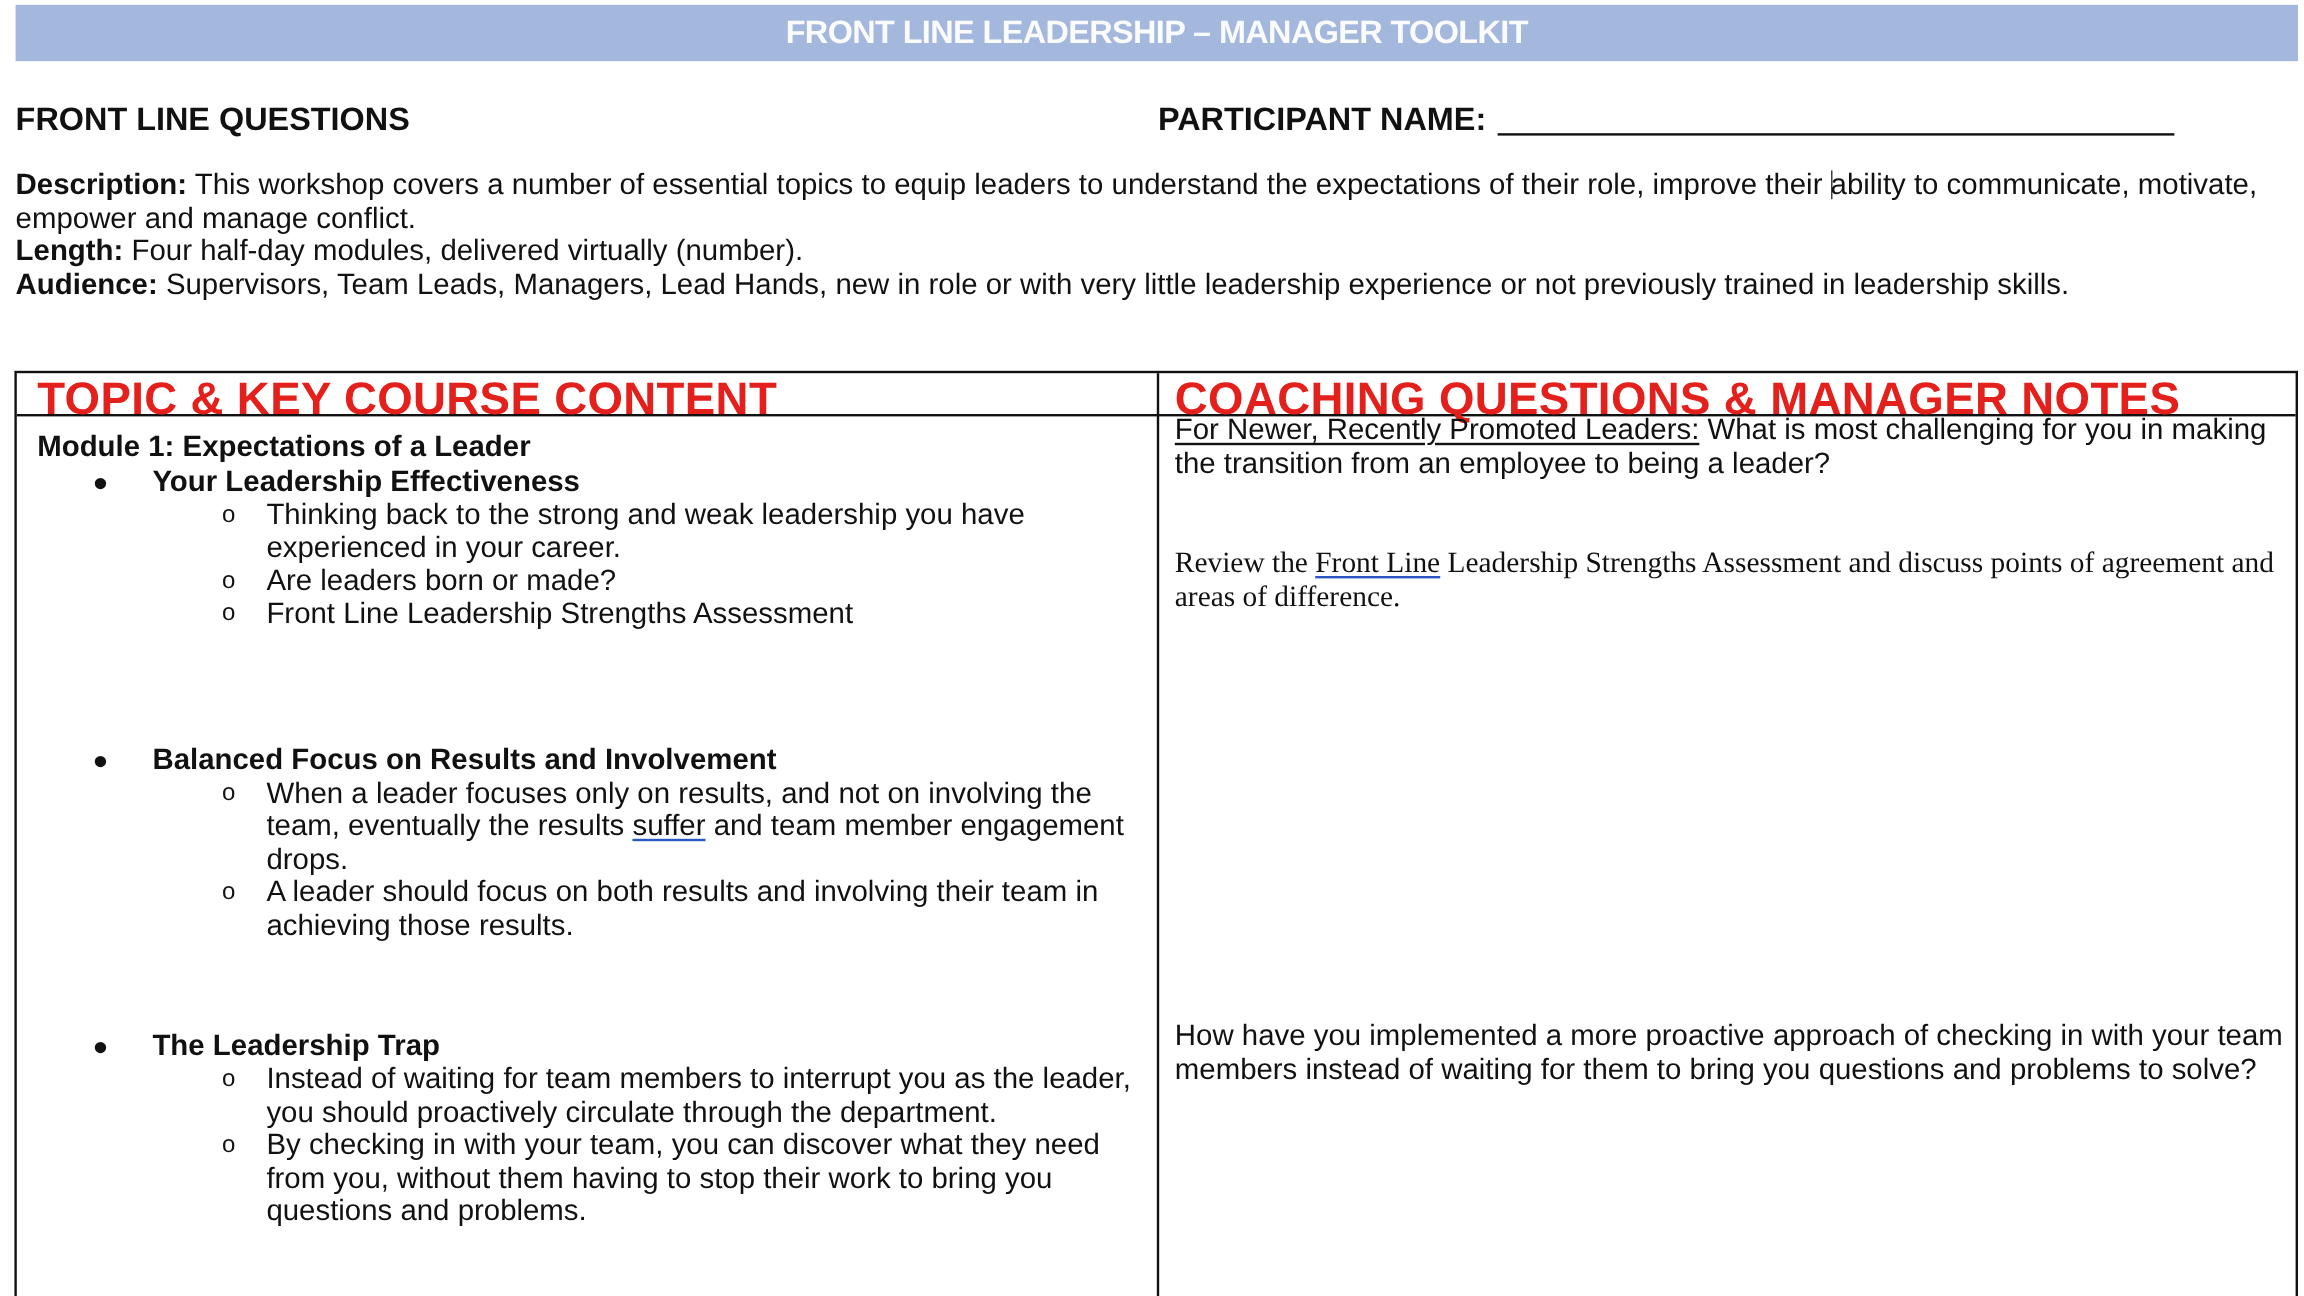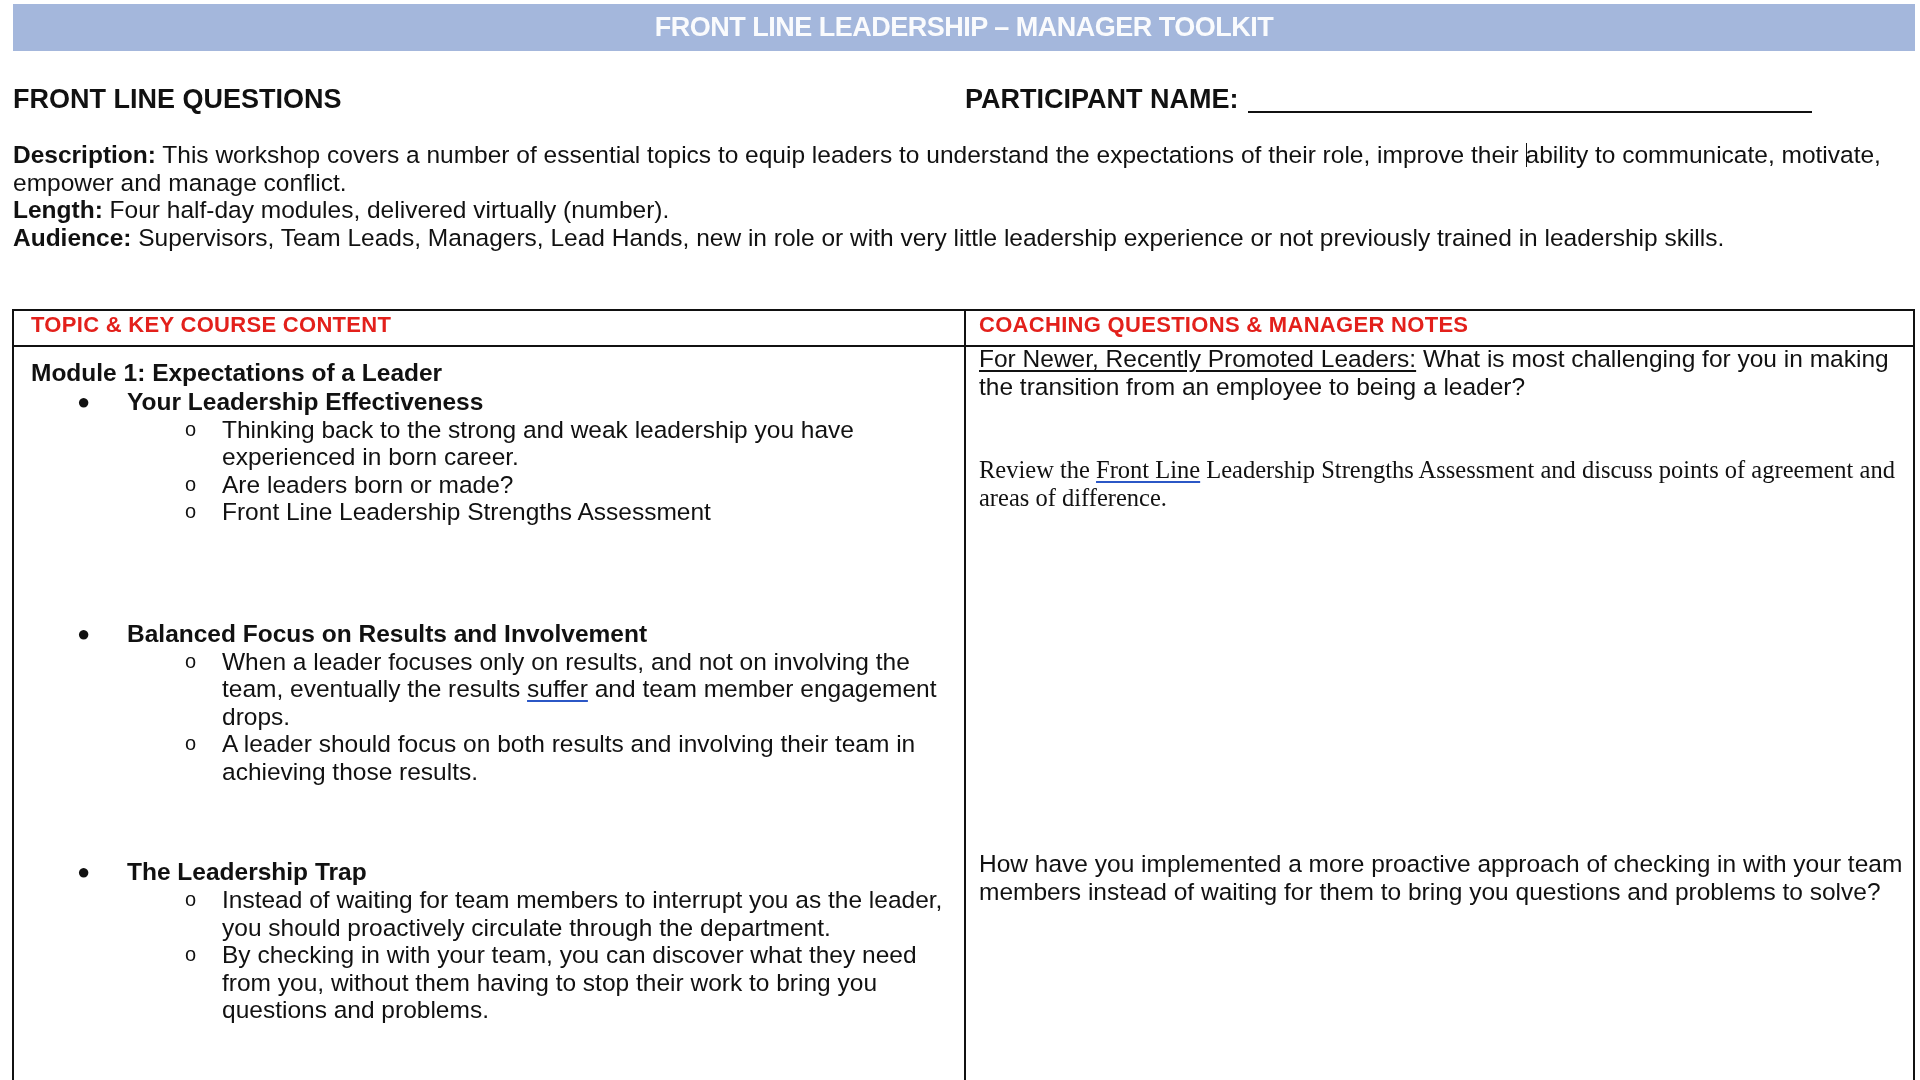--- a/index.html
+++ b/index.html
@@ -99,21 +99,21 @@
       left: 0;
       right: 0;
       top: 34px;
       height: 2px;
       background: #111;
     }
     .col-head {
       position: absolute;
       top: 1px;
       color: #e3201b;
-      font-size: 22px;
+      font-size: 38px;
       font-weight: bold;
       letter-spacing: 0.3px;
     }
     .col-head.left { left: 17px; }
     .col-head.right { left: 965px; }
     .left-cell {
       position: absolute;
       left: 17px;
       top: 48px;
       width: 925px;
@@ -209,21 +209,21 @@
   <div class="left-cell">
     <p class="module-title">Module 1: Expectations of a Leader</p>
 
     <div class="topic">
       <div class="topic-title">
         <span class="bullet">●</span>
         <span>Your Leadership Effectiveness</span>
       </div>
       <div class="sub">
         <span class="circ">o</span>
-        <span>Thinking back to the strong and weak leadership you have experienced in born career.</span>
+        <span>Thinking back to the strong and weak leadership you have experienced in your career.</span>
       </div>
       <div class="sub">
         <span class="circ">o</span>
         <span>Are leaders born or made?</span>
       </div>
       <div class="sub">
         <span class="circ">o</span>
         <span>Front Line Leadership Strengths Assessment</span>
       </div>
     </div>

